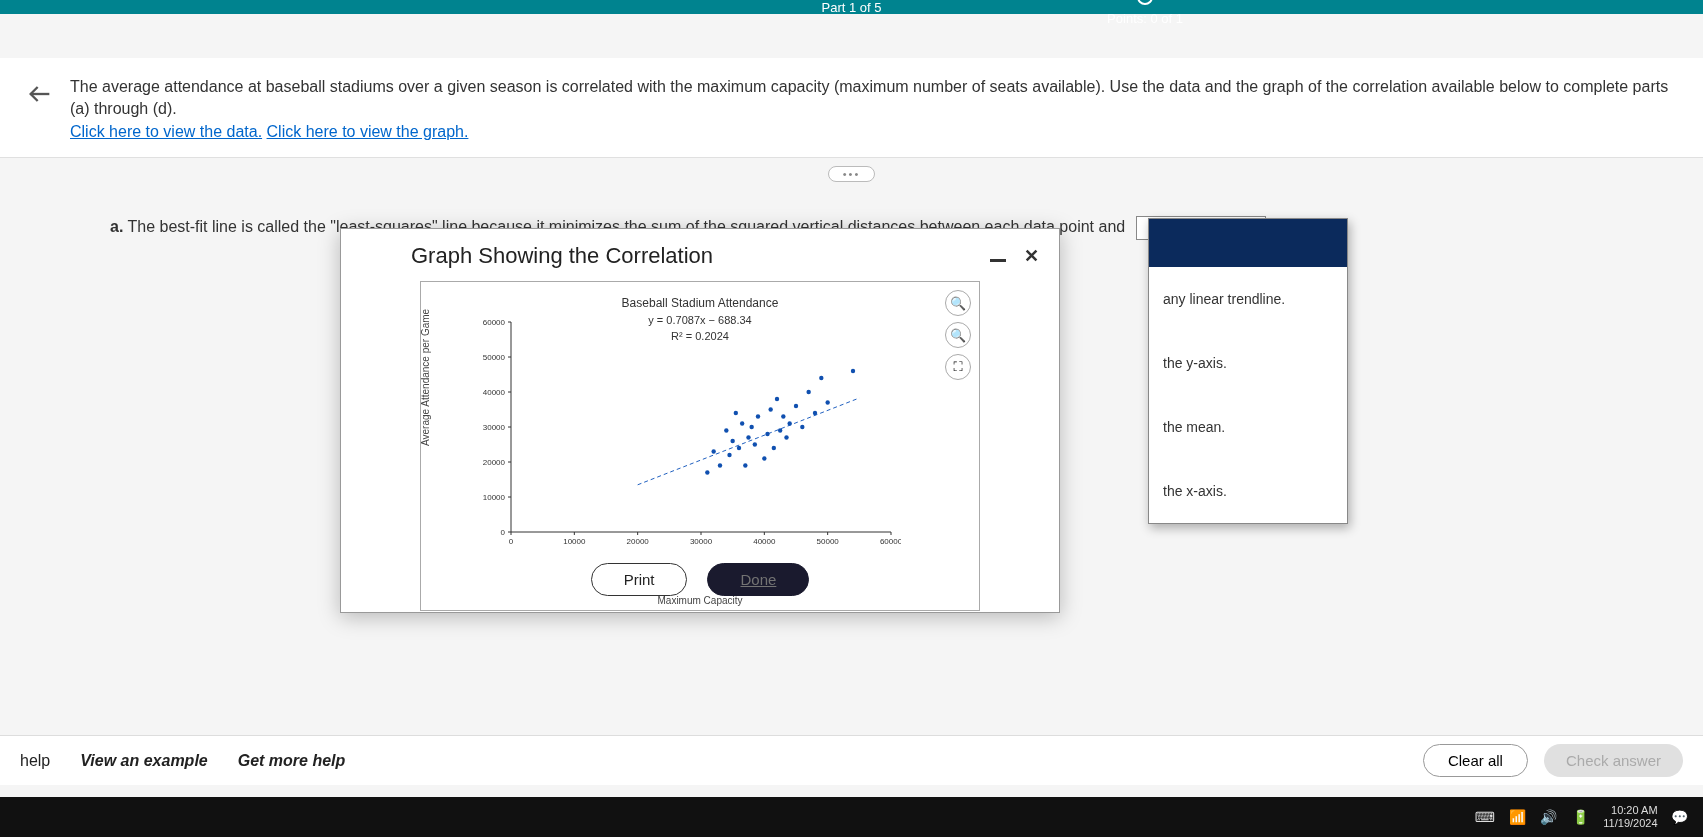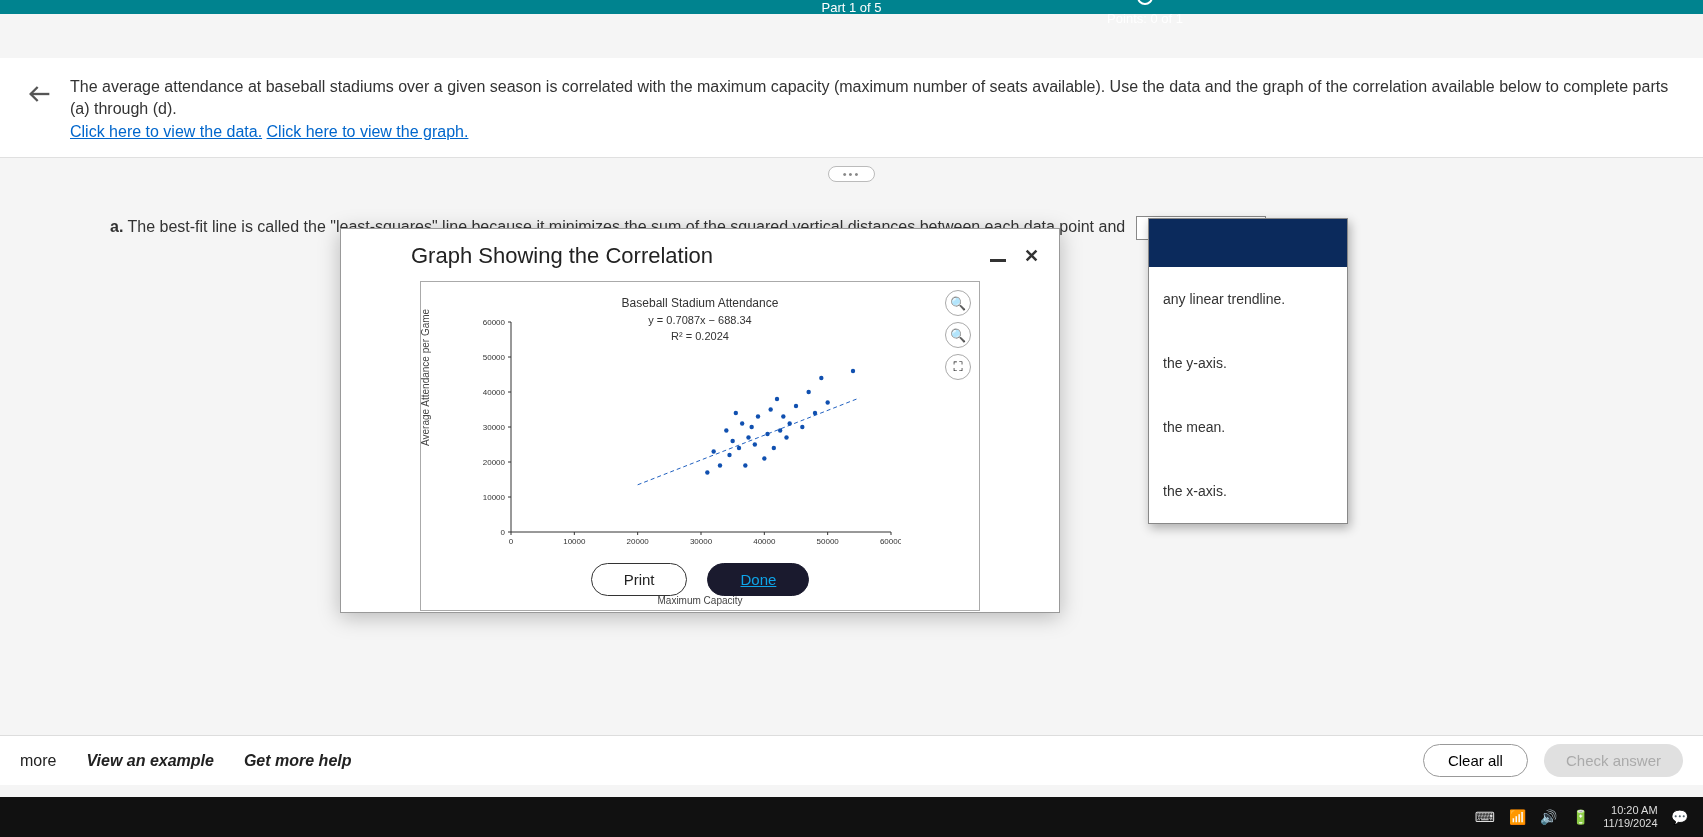--- a/index.html
+++ b/index.html
@@ -42,21 +42,21 @@
 .plot { position: absolute; left: 50px; top: 30px; width: 430px; height: 240px; }
 .y-axis-lbl { position: absolute; left: 4px; top: 50%; transform: translateY(-50%) rotate(-90deg); transform-origin: left center; font-size: 10px; color: #444; white-space: nowrap; }
 .x-axis-lbl { position: absolute; bottom: 4px; left: 50%; transform: translateX(-50%); font-size: 10px; color: #444; }
 .chart-title { position: absolute; top: 14px; left: 50%; transform: translateX(-50%); font-size: 12px; color: #333; text-align: center; }
 .eqn { position: absolute; top: 32px; left: 50%; transform: translateX(-50%); font-size: 11px; color: #333; }
 .r2 { position: absolute; top: 48px; left: 50%; transform: translateX(-50%); font-size: 11px; color: #333; }
 
 .modal-footer { position: absolute; bottom: 16px; left: 0; right: 0; display: flex; justify-content: center; gap: 20px; }
 .pill-btn { padding: 7px 32px; border-radius: 20px; font-size: 15px; cursor: pointer; border: 1px solid #333; }
 .pill-print { background: #fff; color: #222; }
-.pill-done { background: #1a1a2e; color: #0ea5e9; border-color: #1a1a2e; text-decoration: underline; }
+.pill-done { background: #1a1a2e; color: #737373; border-color: #1a1a2e; text-decoration: underline; }
 
 .bottom-bar { position: absolute; bottom: 52px; left: 0; right: 0; height: 50px; display: flex; align-items: center; padding: 0 20px; background: #fff; border-top: 1px solid #ddd; }
 .bb-left { display: flex; gap: 30px; font-size: 16px; }
 .bb-left span { cursor: pointer; color: #222; }
 .bb-left .bold { font-weight: bold; font-style: italic; }
 .bb-right { margin-left: auto; display: flex; gap: 16px; align-items: center; }
 .clear-btn { padding: 7px 24px; border: 1px solid #999; border-radius: 20px; background: #fff; font-size: 15px; cursor: pointer; }
 .check-btn { padding: 8px 22px; border-radius: 20px; background: #e0e0e0; color: #aaa; font-size: 15px; border: none; }
 
 .taskbar { position: absolute; bottom: 0; left: 0; right: 0; height: 40px; background: #111; color: #ddd; display: flex; align-items: center; justify-content: flex-end; padding: 0 14px; font-size: 11px; gap: 14px; }
@@ -196,21 +196,21 @@
   </div>
 
   <div class="modal-footer">
     <button class="pill-btn pill-print">Print</button>
     <button class="pill-btn pill-done">Done</button>
   </div>
 </div>
 
 <div class="bottom-bar">
   <div class="bb-left">
-    <span>more</span>
+    <span>help</span>
     <span class="bold">View an example</span>
     <span class="bold">Get more help</span>
   </div>
   <div class="bb-right">
     <button class="clear-btn">Clear all</button>
     <button class="check-btn">Check answer</button>
   </div>
 </div>
 
 <div class="taskbar">

